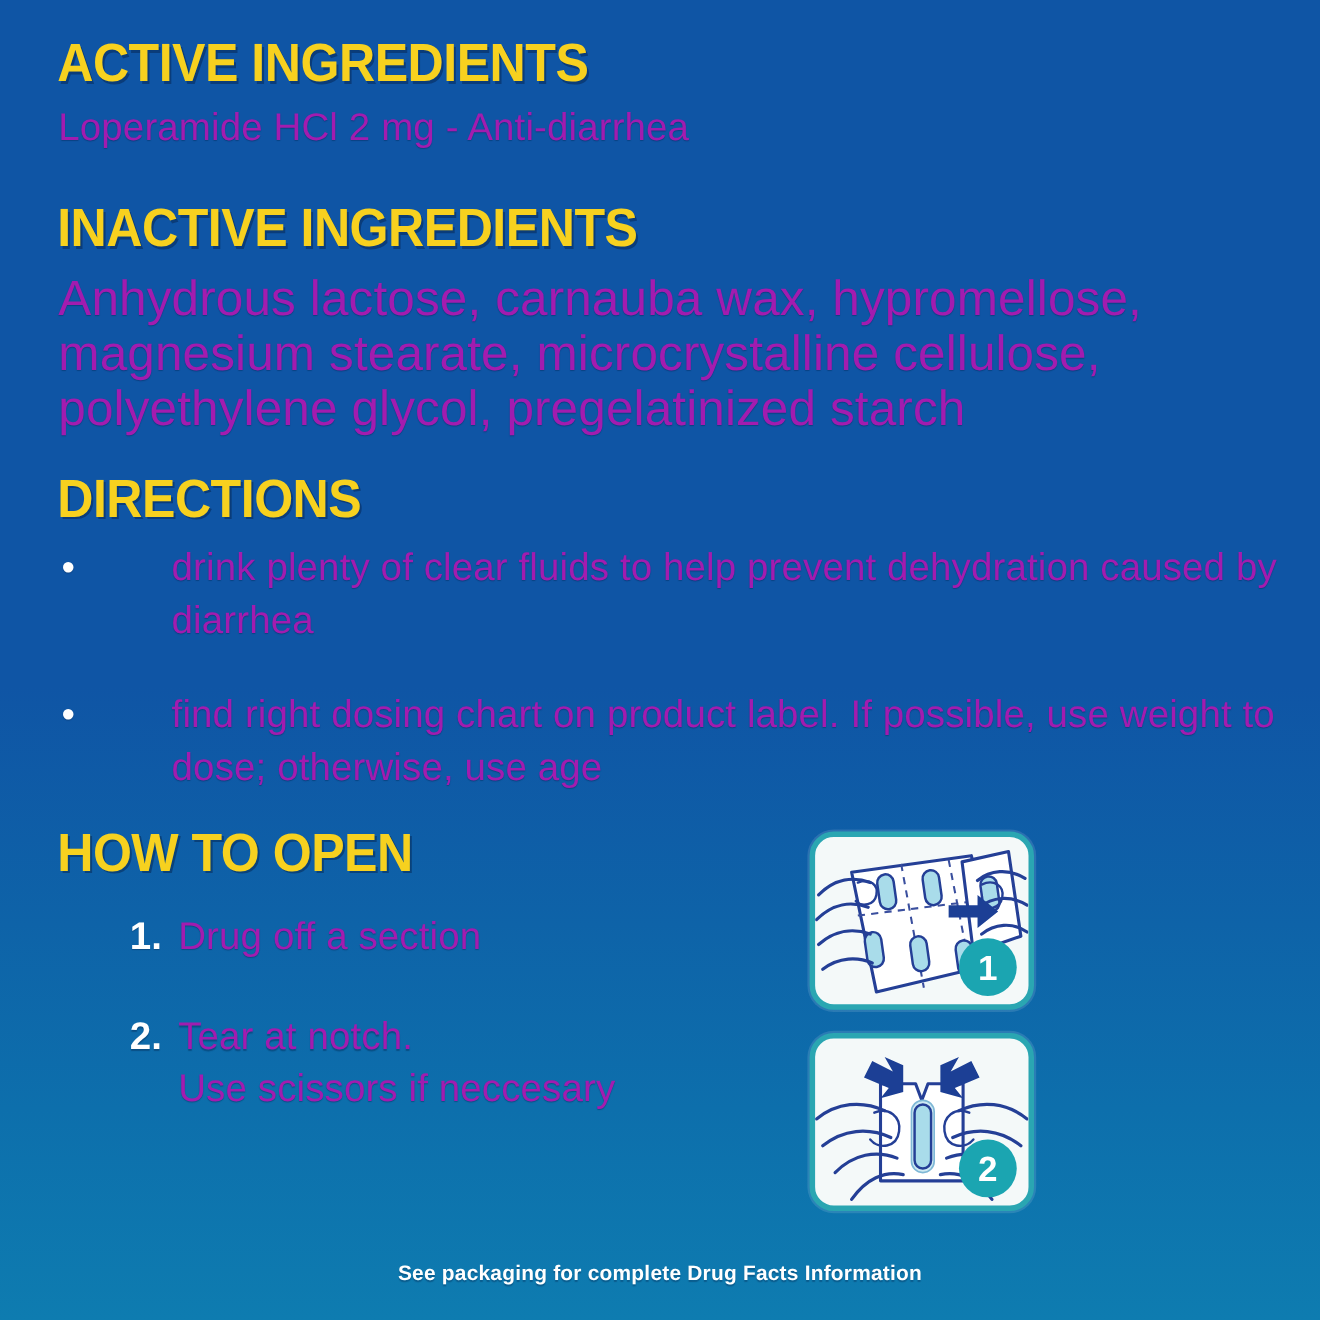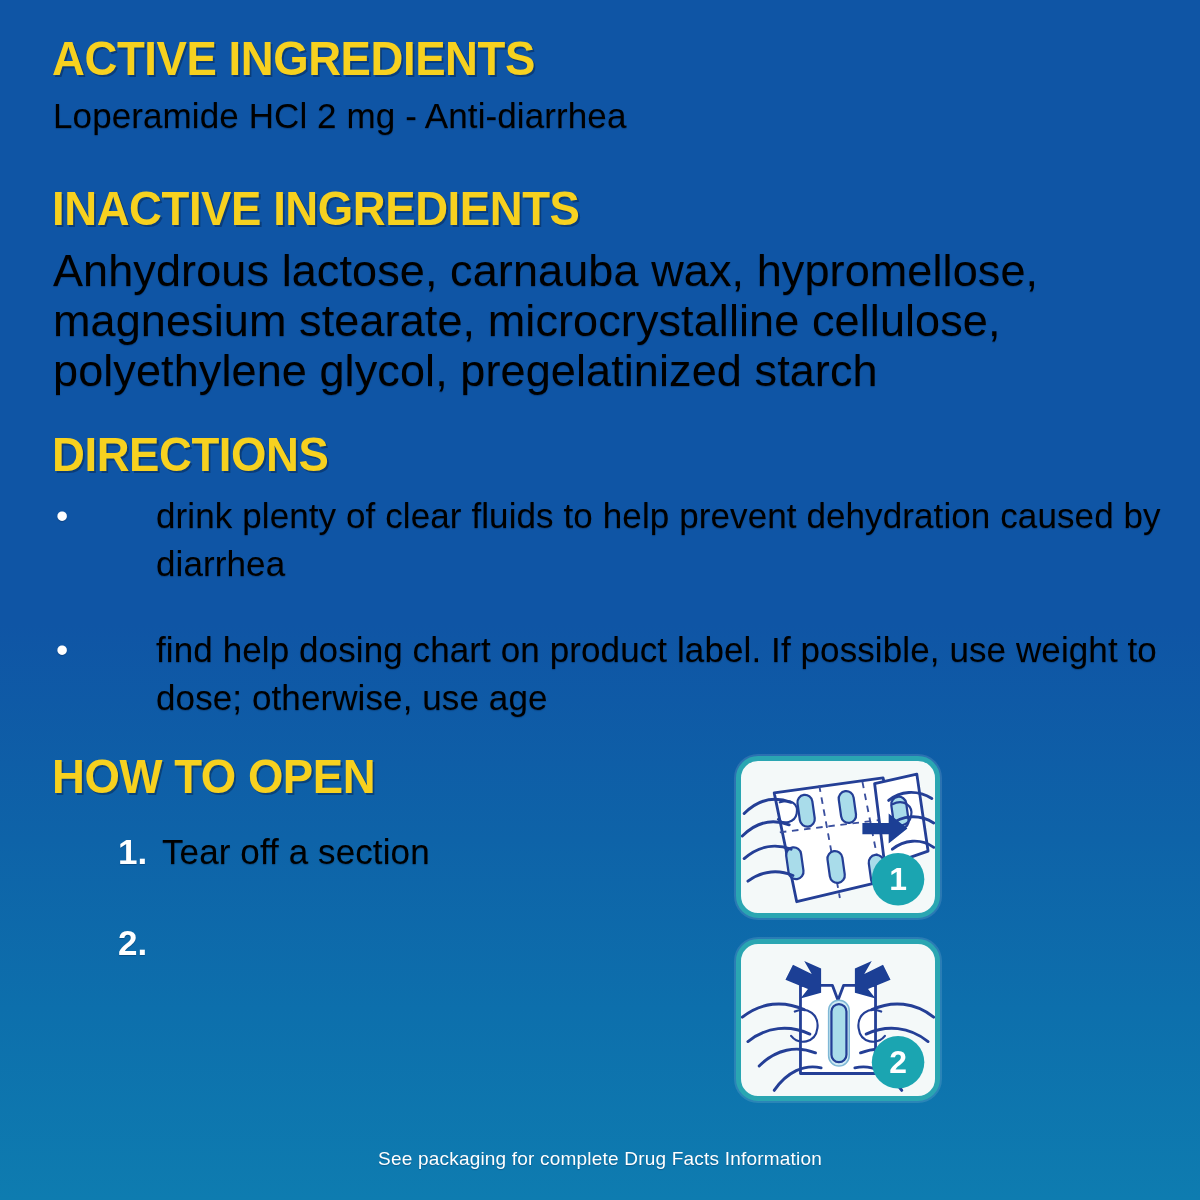--- a/index.html
+++ b/index.html
@@ -36,21 +36,21 @@
     color: #f7d11f;
     letter-spacing: -0.5px;
     transform: scaleX(0.93);
     transform-origin: left center;
     text-shadow: 2px 2px 0 rgba(4, 30, 70, 0.45);
     white-space: nowrap;
   }
 
   
   .body-text {
-    color: #000000;
+    color: #a21caf;
     font-weight: 300;
     letter-spacing: 0.1px;
     text-shadow: 0 1px 1px rgba(3, 28, 66, 0.35);
   }
 
   
   .blk { position: absolute; }
 
   #h-active      { left: 52px;  top: 30px;  font-size: 49px; }
   #p-active      { left: 53px;  top: 96px;  font-size: 35px; }
@@ -107,21 +107,21 @@
   }
 
   
   #footer {
     position: absolute;
     left: 0;
     top: 1148px;
     width: 1200px;
     text-align: center;
     font-size: 19px;
-    font-weight: normal;
+    font-weight: bold;
     color: #ffffff;
     letter-spacing: 0.2px;
     text-shadow: 0 1px 1px rgba(3,28,66,0.3);
   }
 
   
   .panel {
     position: absolute;
     width: 204px;
     height: 162px;
@@ -165,33 +165,35 @@
 
   <div class="blk section-heading" id="h-directions">DIRECTIONS</div>
 
   <div class="blk" id="directions-list">
     <div class="dir-item">
       <div class="dir-bullet body-text">•</div>
       <div class="dir-text body-text">drink plenty of clear fluids to help prevent dehydration caused by diarrhea</div>
     </div>
     <div class="dir-item">
       <div class="dir-bullet body-text">•</div>
-      <div class="dir-text body-text">find help dosing chart on product label. If possible, use weight to dose; otherwise, use age</div>
+      <div class="dir-text body-text">find right dosing chart on product label. If possible, use weight to dose; otherwise, use age</div>
     </div>
   </div>
 
   <div class="blk section-heading" id="h-howto">HOW TO OPEN</div>
 
   <div class="blk" id="steps-list">
     <div class="step-item">
       <div class="step-num">1.</div>
-      <div class="step-text body-text">Tear off a section</div>
+      <div class="step-text body-text">Drug off a section</div>
     </div>
     <div class="step-item">
       <div class="step-num">2.</div>
+      <div class="step-text body-text">Tear at notch.
+Use scissors if neccesary</div>
     </div>
   </div>
 
   <div class="panel" id="panel-1">
     <svg viewBox="0 0 204 162">
 
       <path class="sheet" d="M34 34 L150 18 L176 122 L58 150 Z"></path>
 
       <path class="dash" d="M82 26 L104 146"></path>
       <path class="dash" d="M128 22 L150 134"></path>

